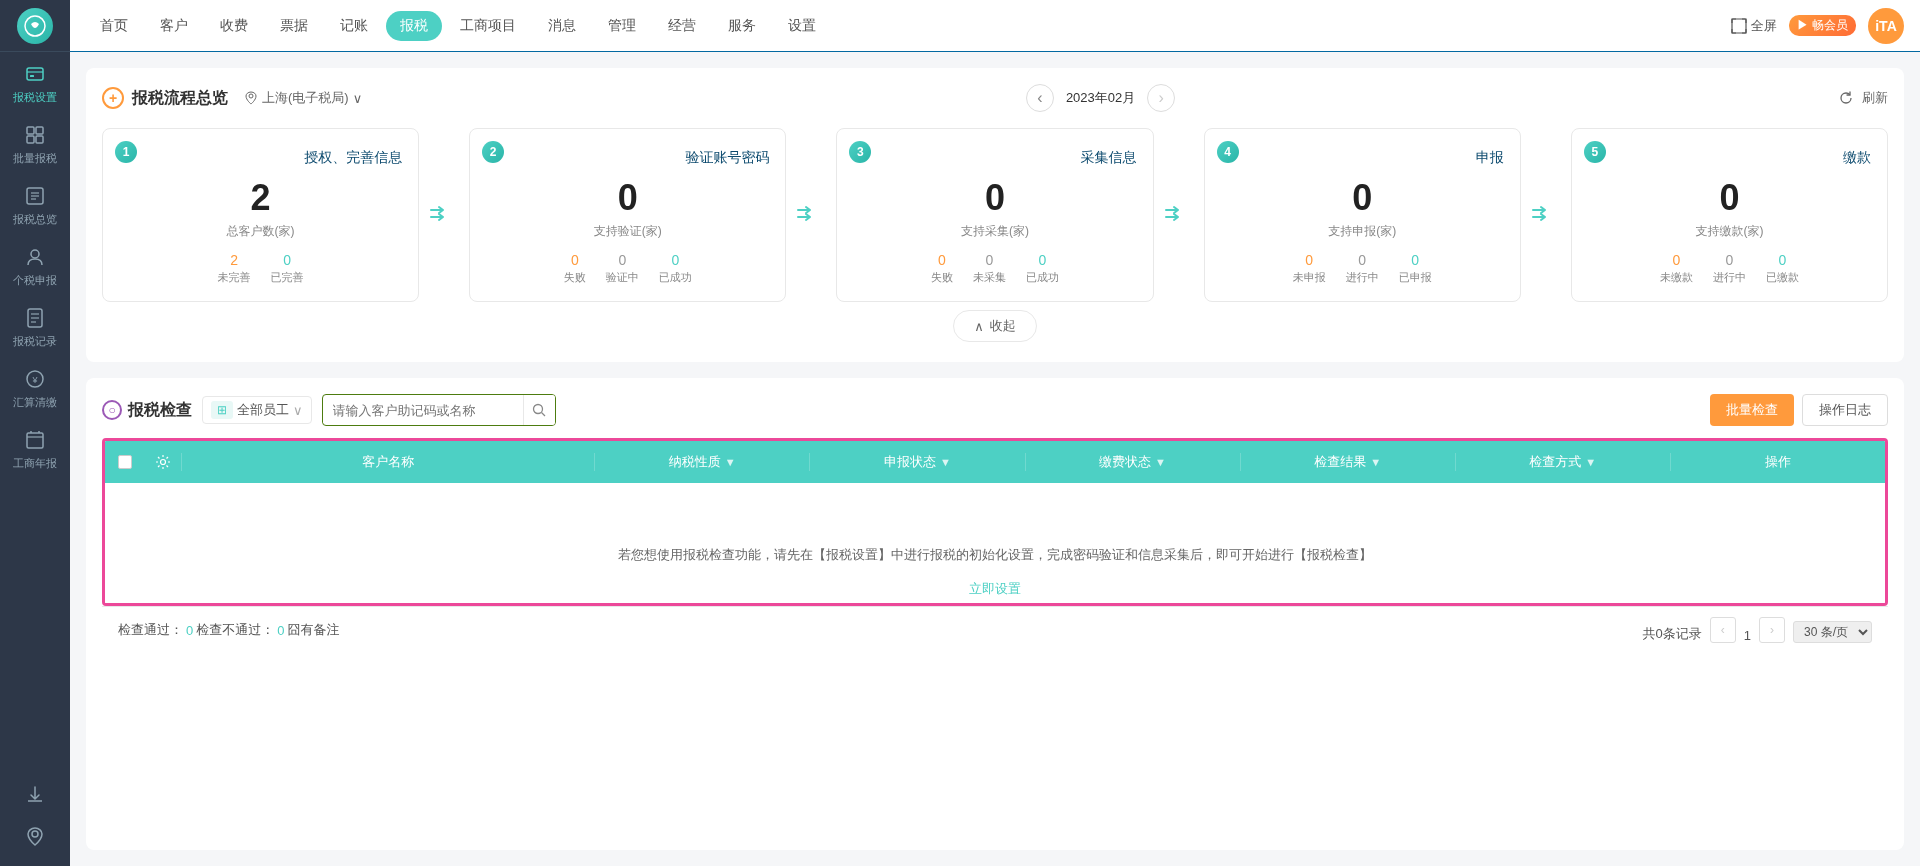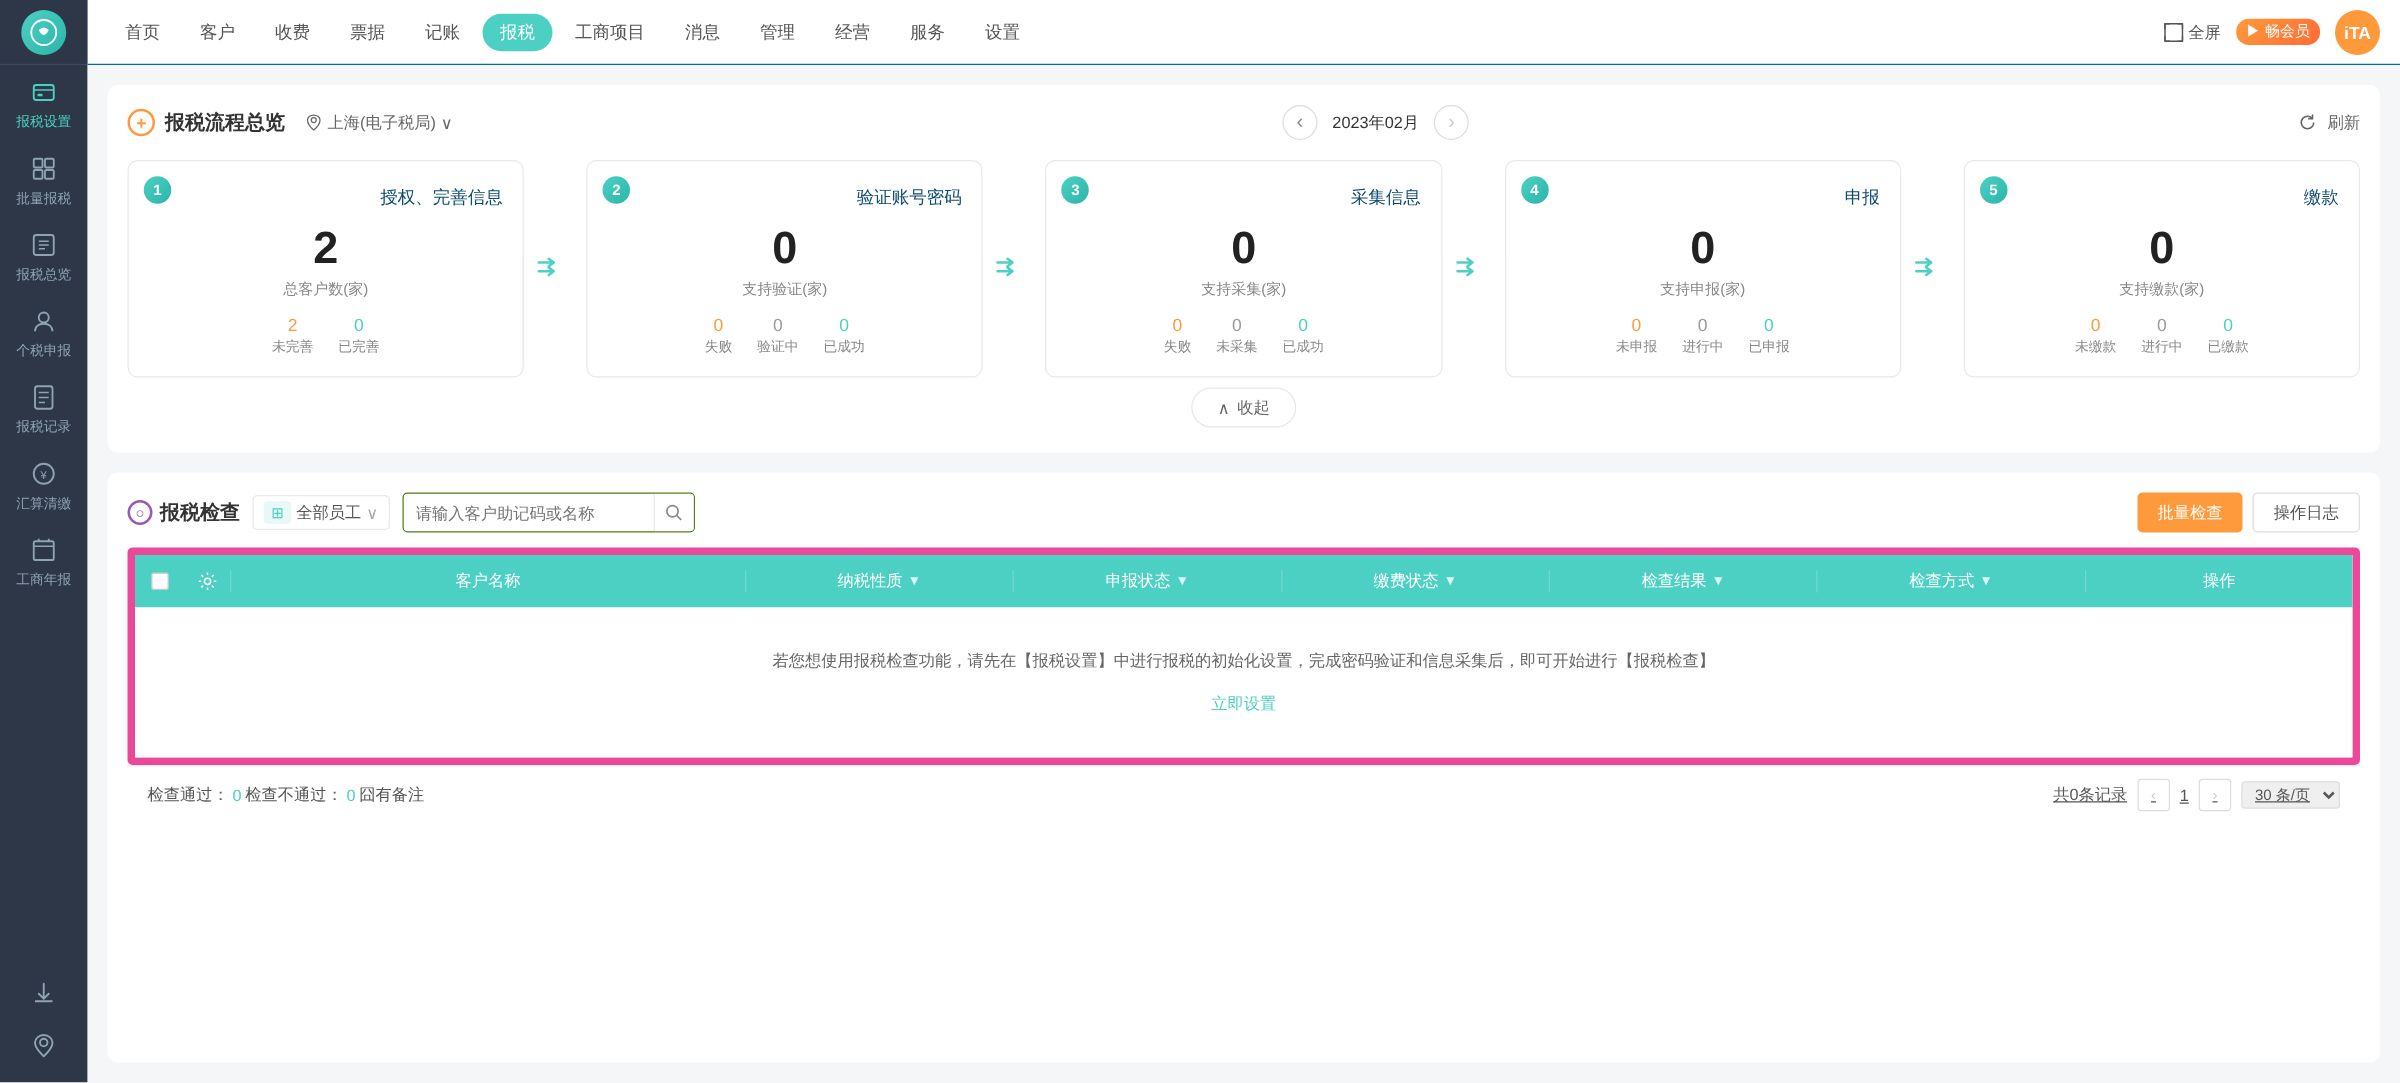--- a/index.html
+++ b/index.html
@@ -401,21 +401,21 @@
       color: #555;
       border: 1px solid #ddd;
       border-radius: 4px;
       padding: 6px 16px;
       cursor: pointer;
       font-size: 13px;
     }
 
     
     .table-wrap {
-      border: 6px solid #ec4899;
+      border: 3px solid #ec4899;
       border-radius: 4px;
       overflow: hidden;
       position: relative;
     }
     .table-header {
       display: flex;
       align-items: center;
       background: #4dd0c4;
       color: white;
       font-size: 13px;
@@ -448,22 +448,23 @@
       flex: 2;
     }
     .th-filter {
       font-size: 11px;
       opacity: 0.8;
     }
     .table-body {
       min-height: 120px;
       background: white;
       display: flex;
-      align-items: center;
-      justify-content: center;
+      align-items: flex-end;
+      justify-content: center;
+      font-family: Liberation Mono, monospace;
     }
     .empty-tip {
       text-align: center;
       color: #666;
       font-size: 13px;
       line-height: 2;
     }
     .empty-link {
       color: #4dd0c4;
       cursor: pointer;
@@ -477,23 +478,22 @@
       padding: 10px 16px;
       border-top: 1px solid #e8e8e8;
       font-size: 13px;
       color: #555;
       gap: 3px;
     }
     .footer-link { color: #4dd0c4; cursor: pointer; }
     .footer-right {
       margin-left: auto;
       display: flex;
-      align-items: center;
+      align-items: flex-end;
       gap: 8px;
-      text-decoration: underline;
     }
     .pagination-btn {
       width: 26px;
       height: 26px;
       border: 1px solid #ddd;
       border-radius: 3px;
       background: white;
       cursor: pointer;
       display: flex;
       align-items: center;

